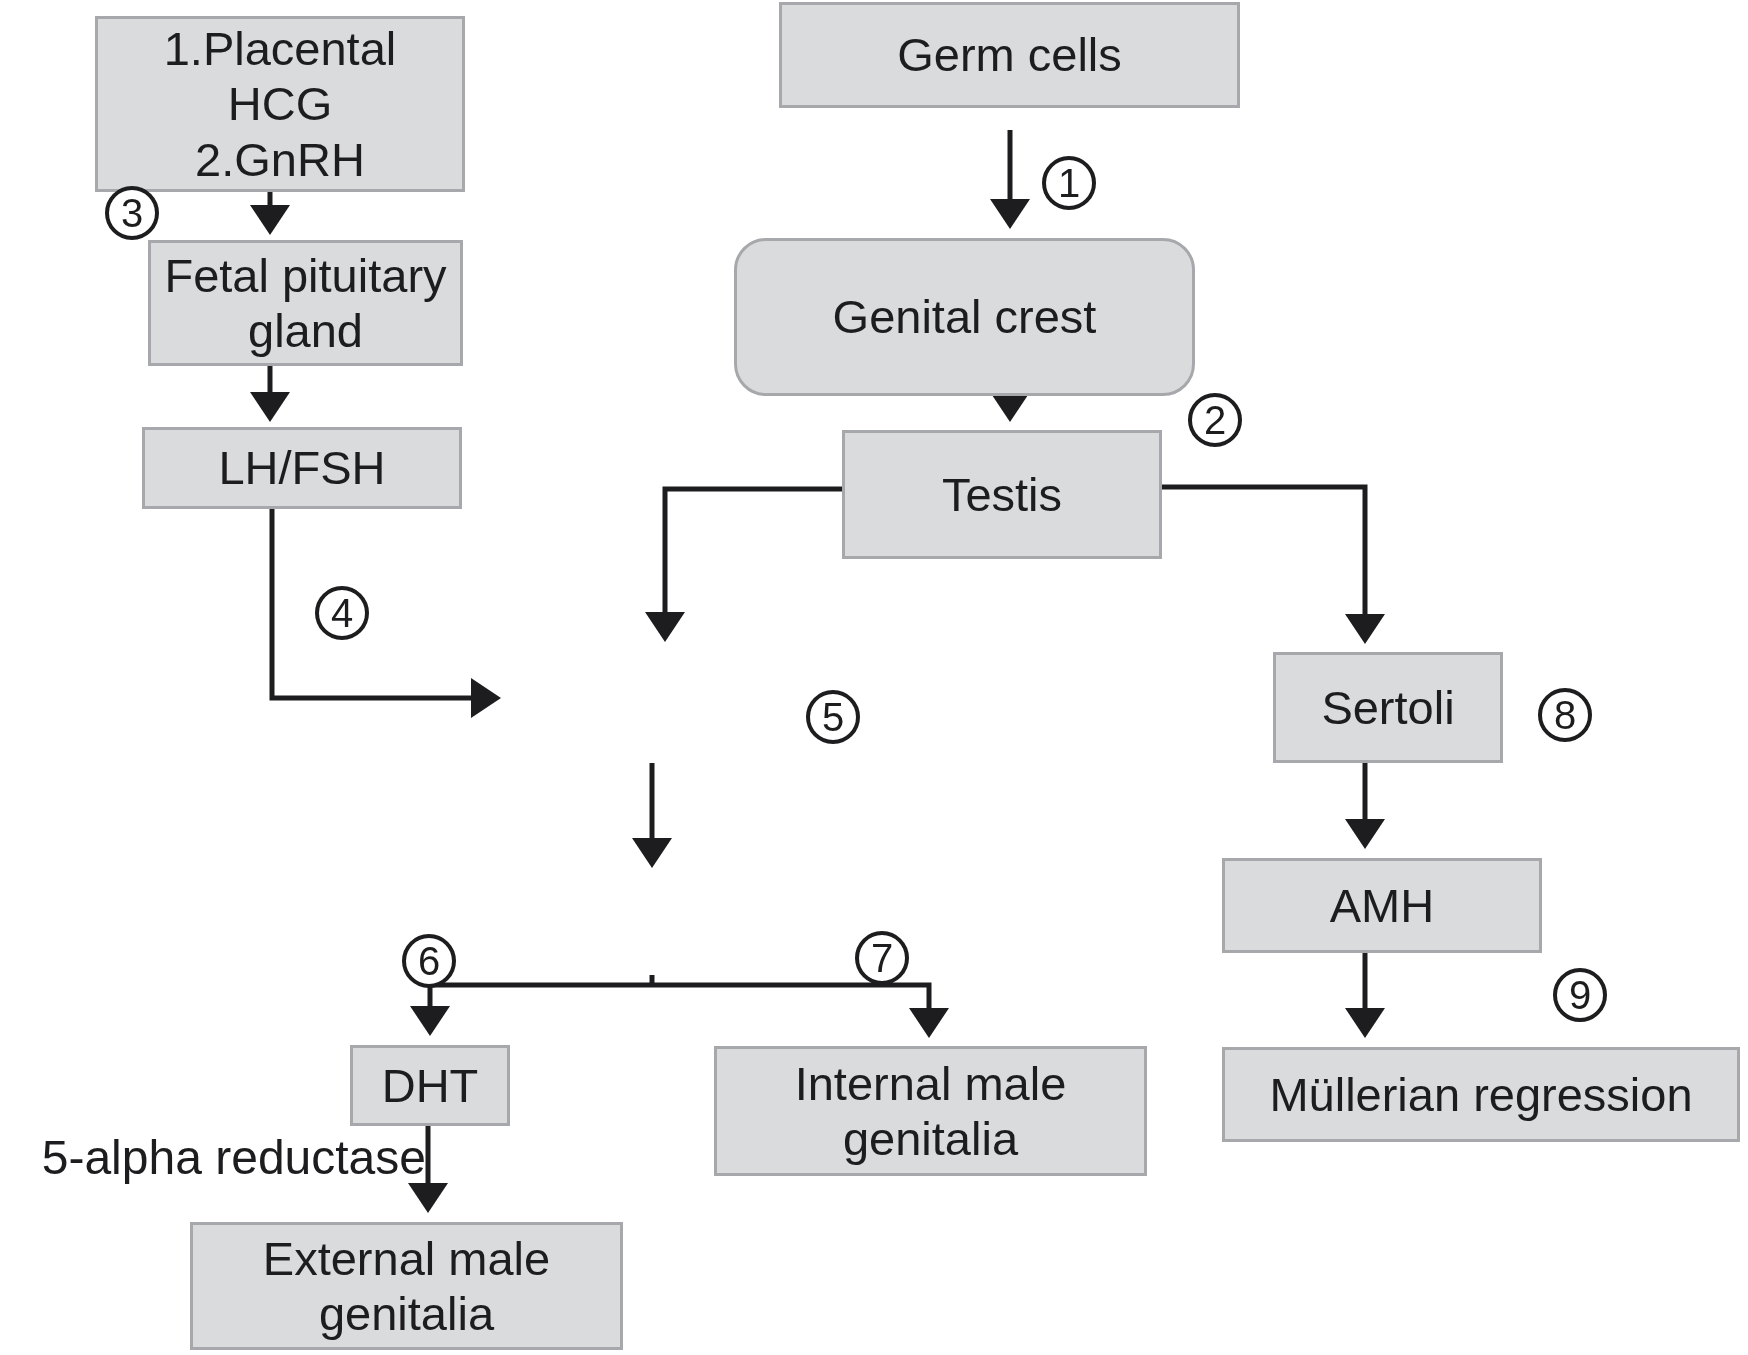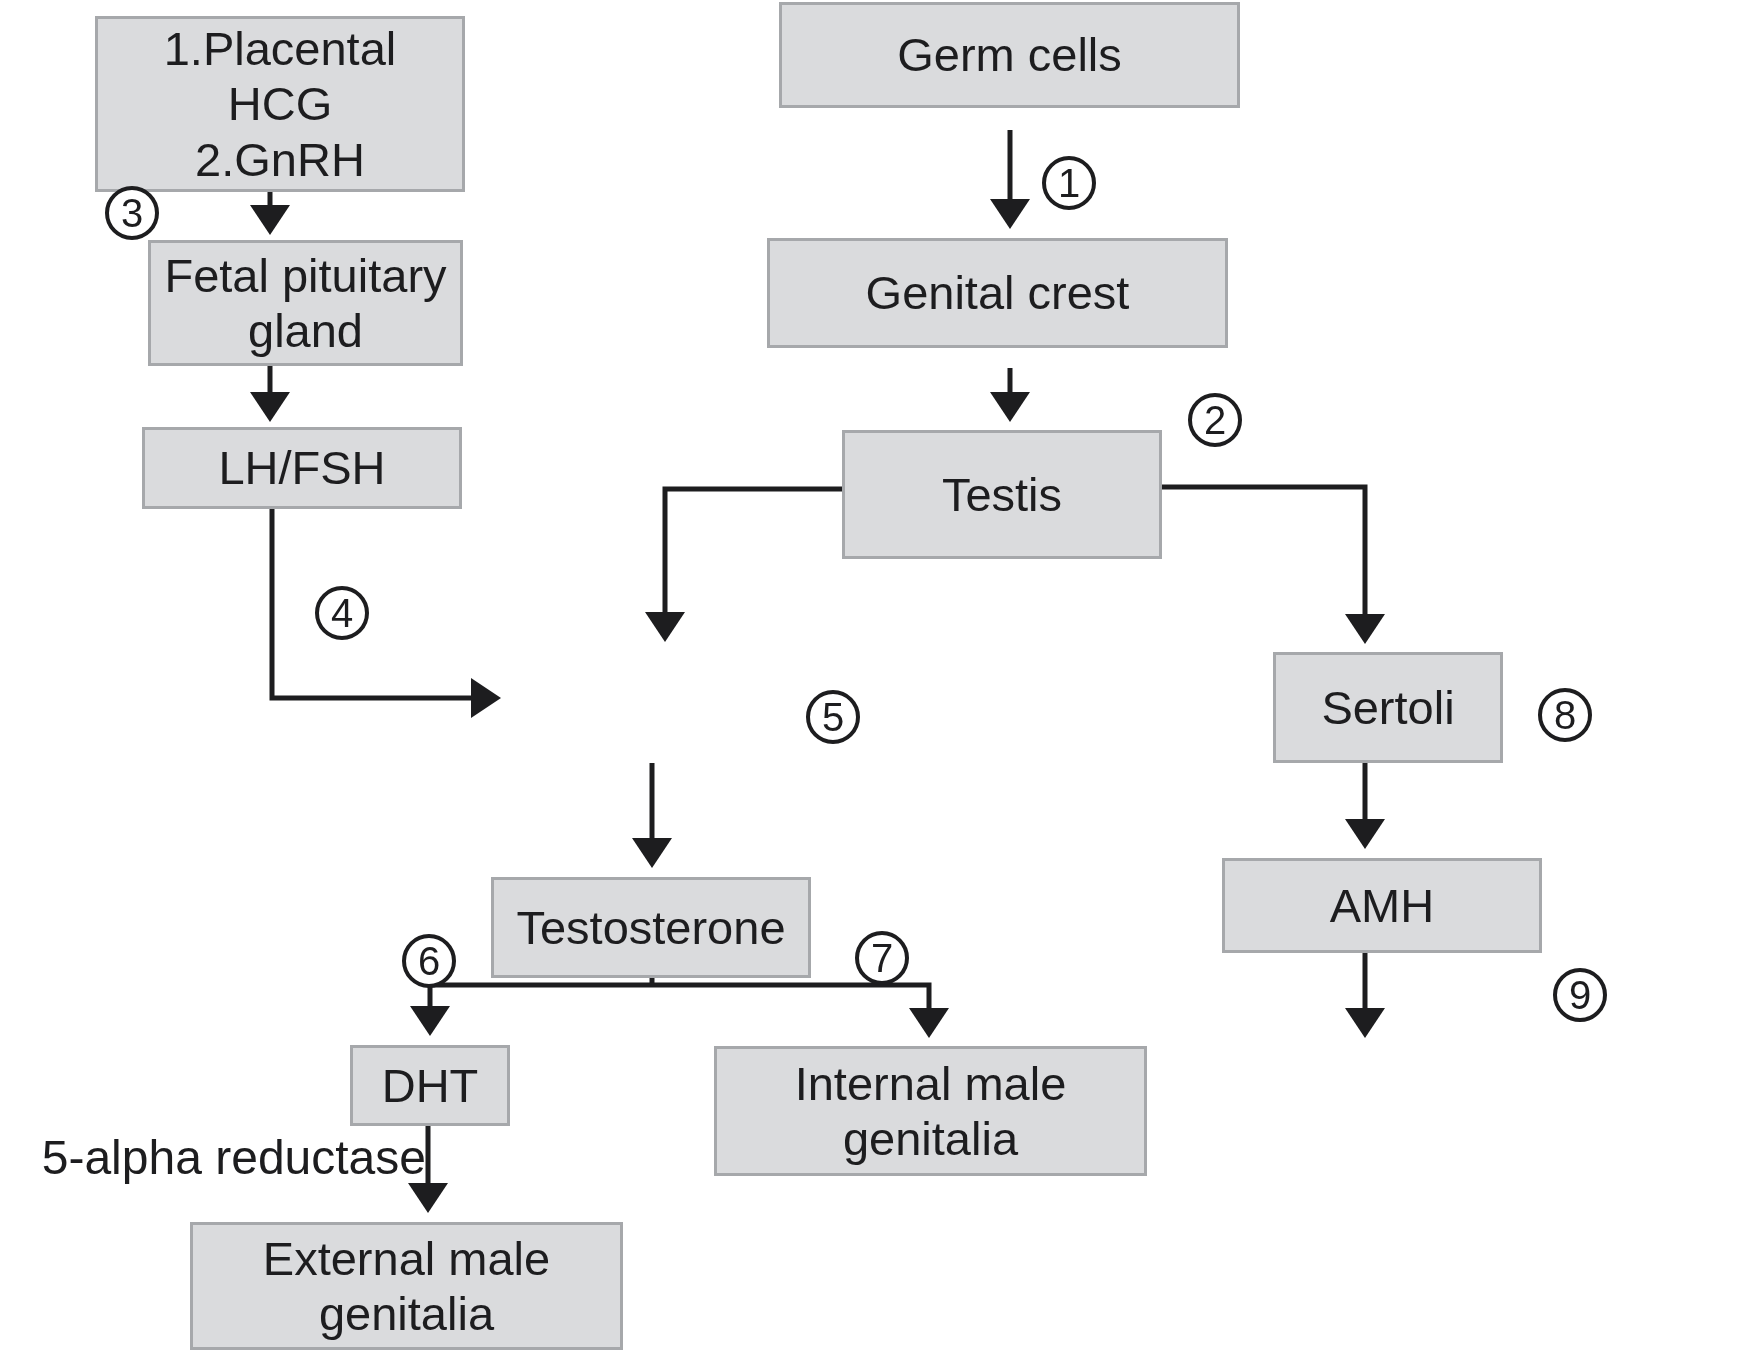--- a/index.html
+++ b/index.html
@@ -94,39 +94,39 @@
 HCG
 2.GnRH</div>
 
   <div class="node" style="left:148px; top:240px; width:315px; height:126px;">Fetal pituitary
 gland</div>
 
   <div class="node" style="left:127px; top:427px; width:320px; height:82px;margin-left:15px;">LH/FSH</div>
 
   <div class="node" style="left:779px; top:2px; width:461px; height:106px;">Germ cells</div>
 
-  <div class="node" style="left:767px; top:238px; width:461px; height:110px;">Genital crest</div>
+  <div class="node" style="left:734px; top:238px; width:461px; height:158px;border-radius:32px;">Genital crest</div>
 
   <div class="node" style="left:842px; top:430px; width:320px; height:129px;">Testis</div>
 
 
   <div class="node" style="left:1237px; top:652px; width:230px; height:111px;margin-left:36px;">Sertoli</div>
 
-  <div class="node" style="left:491px; top:877px; width:320px; height:101px;">Testosterone</div>
 
   <div class="node" style="left:350px; top:1045px; width:160px; height:81px;">DHT</div>
 
   <div class="node" style="left:714px; top:1046px; width:433px; height:130px;">Internal male
 genitalia</div>
 
   <div class="node" style="left:190px; top:1222px; width:433px; height:128px;">External male
 genitalia</div>
 
   <div class="node" style="left:1222px; top:858px; width:320px; height:95px;">AMH</div>
 
+  <div class="node" style="left:1222px; top:1047px; width:518px; height:95px;">Müllerian regression</div>
 
   <div class="step" style="left:1042px; top:156px;">1</div>
   <div class="step" style="left:1188px; top:393px;">2</div>
   <div class="step" style="left:105px; top:186px;">3</div>
   <div class="step" style="left:315px; top:586px;">4</div>
   <div class="step" style="left:806px; top:690px;">5</div>
   <div class="step" style="left:402px; top:934px;">6</div>
   <div class="step" style="left:855px; top:931px;">7</div>
   <div class="step" style="left:1538px; top:688px;">8</div>
   <div class="step" style="left:1553px; top:968px;">9</div>

